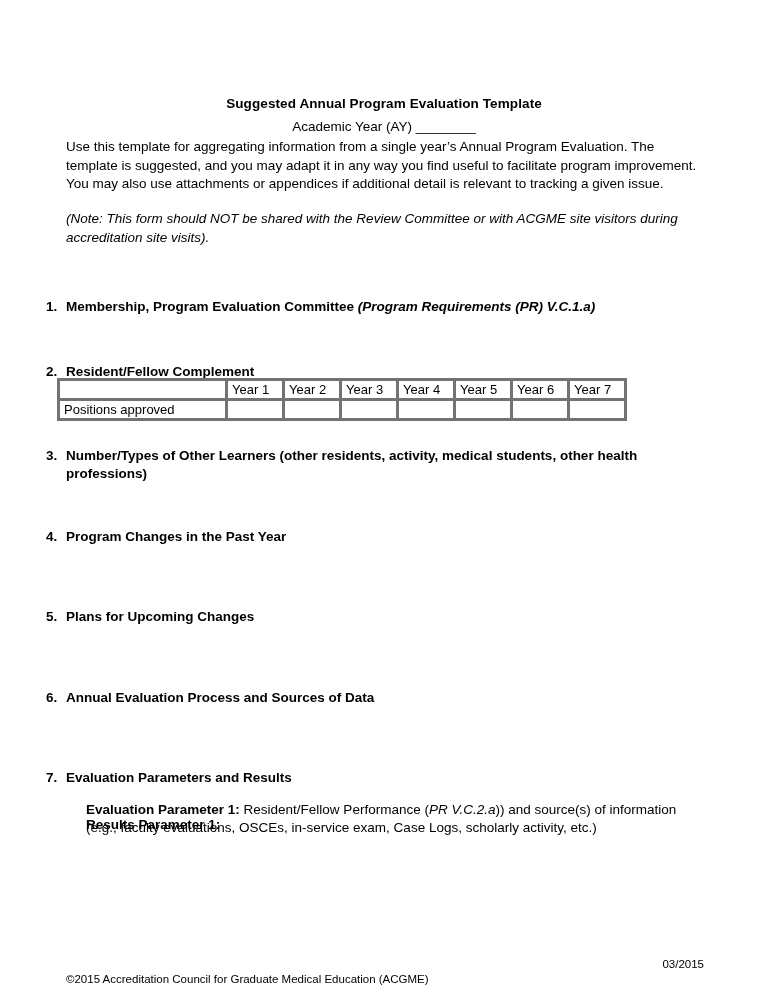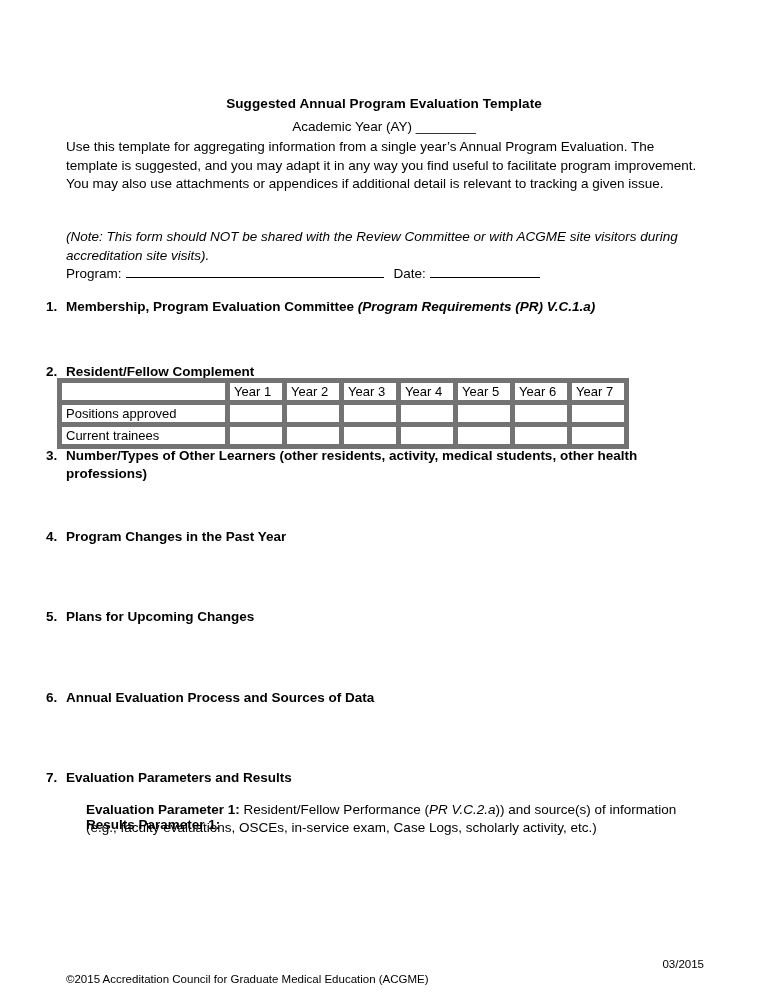--- a/index.html
+++ b/index.html
@@ -48,21 +48,21 @@
     left: 66px;
     top: 138px;
     width: 636px;
     font-size: 13.5px;
     line-height: 18.5px;
     text-align: left;
   }
   .note {
     position: absolute;
     left: 66px;
-    top: 228px;
+    top: 210px;
     width: 620px;
     font-size: 13.5px;
     line-height: 18.5px;
     font-style: italic;
   }
   .fields-line {
     position: absolute;
     left: 66px;
     top: 265px;
     width: 640px;
@@ -105,21 +105,21 @@
   .complement-table {
     position: absolute;
     left: 57px;
     top: 378px;
     border-collapse: collapse;
     font-size: 13px;
     font-weight: normal;
     line-height: 15px;
   }
   .complement-table td, .complement-table th {
-    border: 5px solid #737373;
+    border: 3px solid #737373;
     height: 15px;
     padding: 1px 4px;
     font-weight: normal;
     text-align: left;
     vertical-align: middle;
     box-sizing: border-box;
   }
   .complement-table th.col-label,
   .complement-table td.col-label { width: 168px; }
   .complement-table th.col-year,
@@ -165,23 +165,20 @@
 
 <div class="page">
 
   <div class="doc-title">Suggested Annual Program Evaluation Template</div>
   <div class="doc-subtitle"><span>Academic Year (AY)</span> <span>________</span></div>
 
   <div class="intro">Use this template for aggregating information from a single year’s Annual Program Evaluation. The template is suggested, and you may adapt it in any way you find useful to facilitate program improvement. You may also use attachments or appendices if additional detail is relevant to tracking a given issue.</div>
 
   <div class="note">(Note: This form should NOT be shared with the Review Committee or with ACGME site visitors during accreditation site visits).</div>
 
-  <div class="fields-line">
-    <span>Program:</span><span class="rule rule-program"></span><span>Date:</span><span class="rule rule-date"></span>
-  </div>
 
   <div class="section" style="top:298px;">
     <span class="num">1.</span>
     <span class="stext"><span>Membership, Program Evaluation Committee</span> <i>(Program Requirements (PR) V.C.1.a)</i></span>
   </div>
 
   <div class="section" style="top:363px;">
     <span class="num">2.</span>
     <span class="stext"><span>Resident/Fellow Complement</span></span>
   </div>
@@ -203,30 +200,20 @@
       <tr>
         <td class="col-label">Positions approved</td>
         <td class="col-year"></td>
         <td class="col-year"></td>
         <td class="col-year"></td>
         <td class="col-year"></td>
         <td class="col-year"></td>
         <td class="col-year"></td>
         <td class="col-year"></td>
       </tr>
-      <tr>
-        <td class="col-label">Current trainees</td>
-        <td class="col-year"></td>
-        <td class="col-year"></td>
-        <td class="col-year"></td>
-        <td class="col-year"></td>
-        <td class="col-year"></td>
-        <td class="col-year"></td>
-        <td class="col-year"></td>
-      </tr>
     </tbody>
   </table>
 
   <div class="section" style="top:447px;">
     <span class="num">3.</span>
     <span class="stext">Number/Types of Other Learners (other residents, activity, medical students, other health professions)</span>
   </div>
 
   <div class="section" style="top:528px;">
     <span class="num">4.</span>

